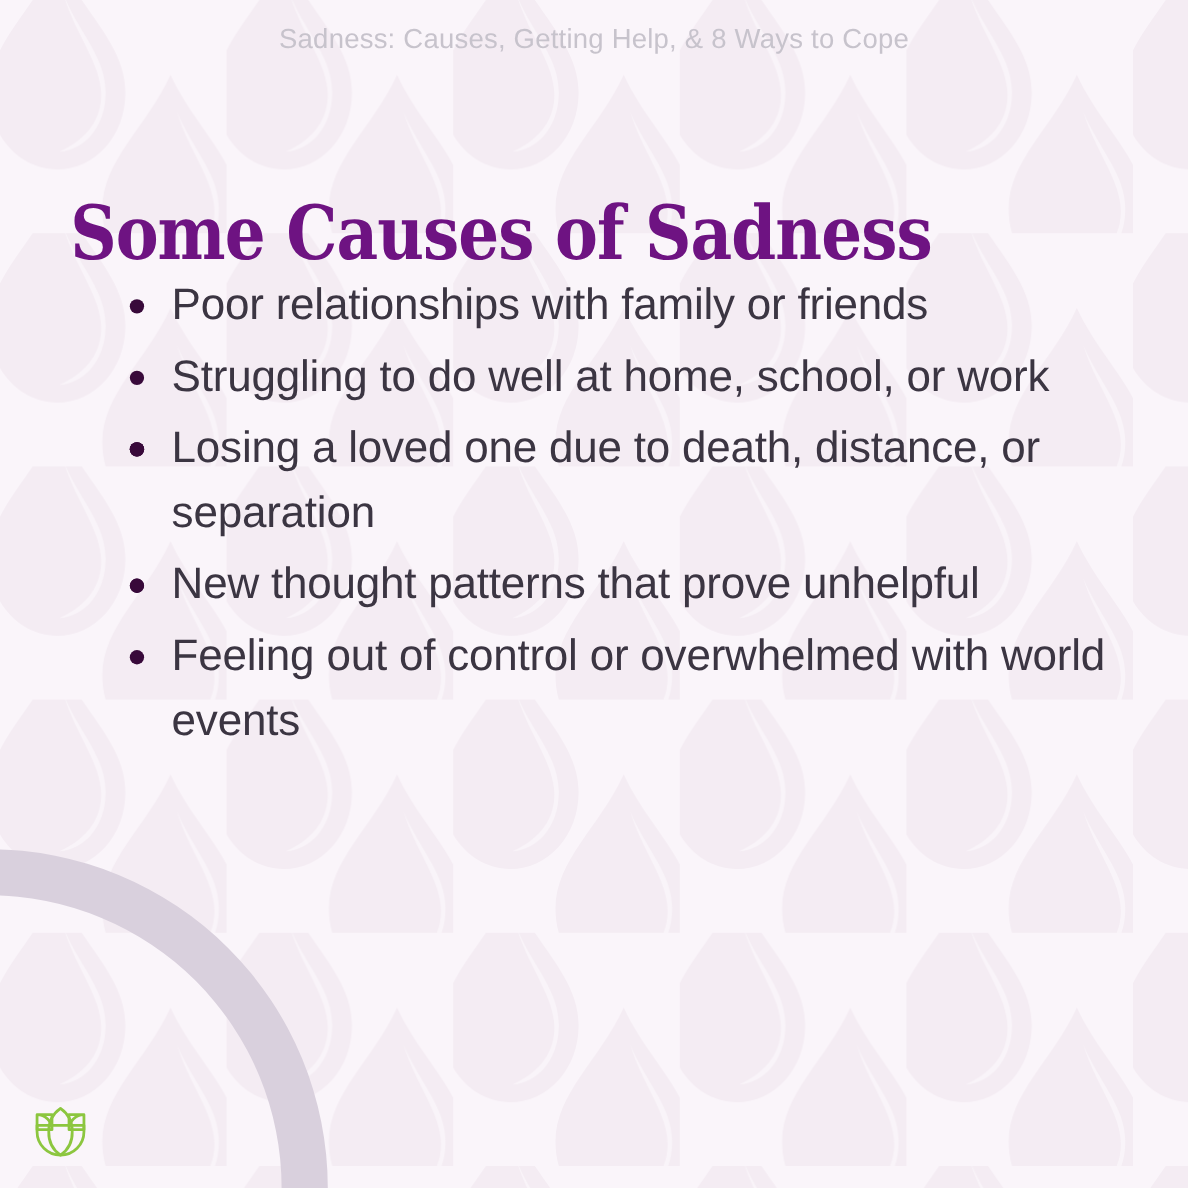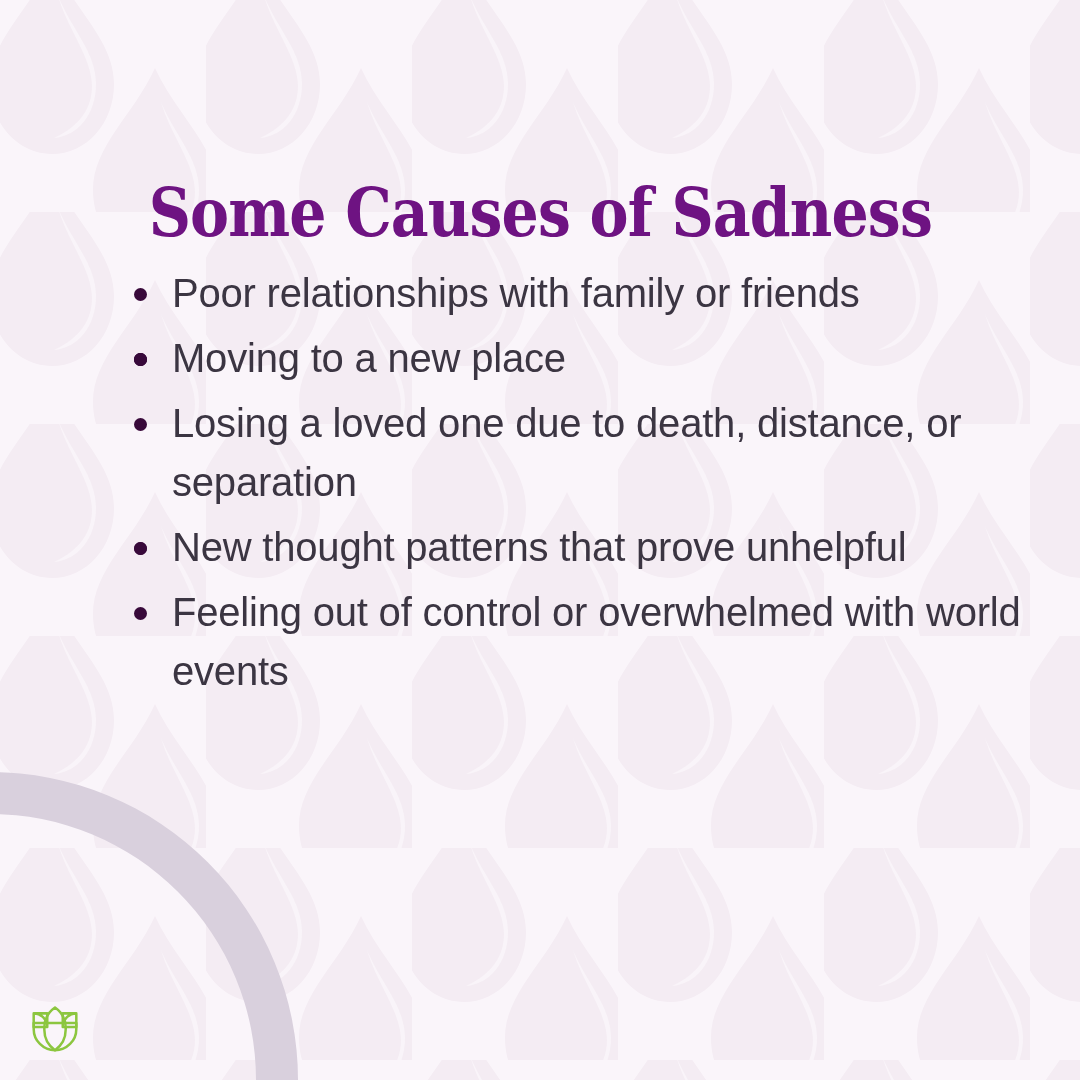--- a/index.html
+++ b/index.html
@@ -60,21 +60,20 @@
     color: #C7C3CC;
     white-space: nowrap;
   }
 
   
   #title-wrap {
     position: absolute;
     top: 132px;
     left: 0;
     right: 0;
-    text-align: center;
     z-index: 3;
   }
   #title {
     display: inline-block;
     font-family: "DejaVu Serif", "Liberation Serif", serif;
     font-weight: 700;
     font-size: 68px;
     line-height: 1.0;
     letter-spacing: -1px;
     color: #6E1382;
@@ -84,21 +83,21 @@
   }
 
   
   #causes-list {
     position: absolute;
     top: 248px;
     left: 108px;
     width: 920px;
     z-index: 3;
     list-style: none;
-    margin: 16px;
+    margin: 0;
     padding: 0;
   }
   .cause-item {
     position: relative;
     padding-left: 48px;
     margin: 0 0 6px 0;
     font-family: "Liberation Sans", sans-serif;
     font-weight: 400;
     font-size: 40px;
     line-height: 59px;
@@ -142,39 +141,42 @@
         <use href="#wm-drop" x="155" y="164"></use>
       </pattern>
     </defs>
     <rect x="-40" y="-40" width="1160" height="1160" fill="url(#drop-pattern)"></rect>
   </svg>
 
   <svg id="corner-arc" viewBox="0 0 330 330" aria-hidden="true">
     <path d="M -10 22 A 308 308 0 0 1 298 330 L 256 330 A 266 266 0 0 0 -10 64 Z" fill="#D9D0DD"></path>
   </svg>
 
+  <div id="eyebrow">
+    <span class="eyebrow-text">Sadness: Causes, Getting Help, &amp; 8 Ways to Cope</span>
+  </div>
 
   <div id="title-wrap">
     <h1 id="title">Some Causes of Sadness</h1>
   </div>
 
   <ul id="causes-list">
     <li class="cause-item">
       <span class="bullet-dot"></span>
       <span>Poor relationships with family or friends</span>
     </li>
     <li class="cause-item">
       <span class="bullet-dot"></span>
-    </li>
-    <li class="cause-item">
-      <span class="bullet-dot"></span>
-    </li>
-    <li class="cause-item">
-      <span class="bullet-dot"></span>
-      <span>Moving to a new place</span>
+      <span>Struggling to do well at home, school, or work</span>
+    </li>
+    <li class="cause-item">
+      <span class="bullet-dot"></span>
+    </li>
+    <li class="cause-item">
+      <span class="bullet-dot"></span>
     </li>
     <li class="cause-item">
       <span class="bullet-dot"></span>
       <span>Losing a loved one due to death, distance, or separation</span>
     </li>
     <li class="cause-item">
       <span class="bullet-dot"></span>
     </li>
     <li class="cause-item">
       <span class="bullet-dot"></span>

